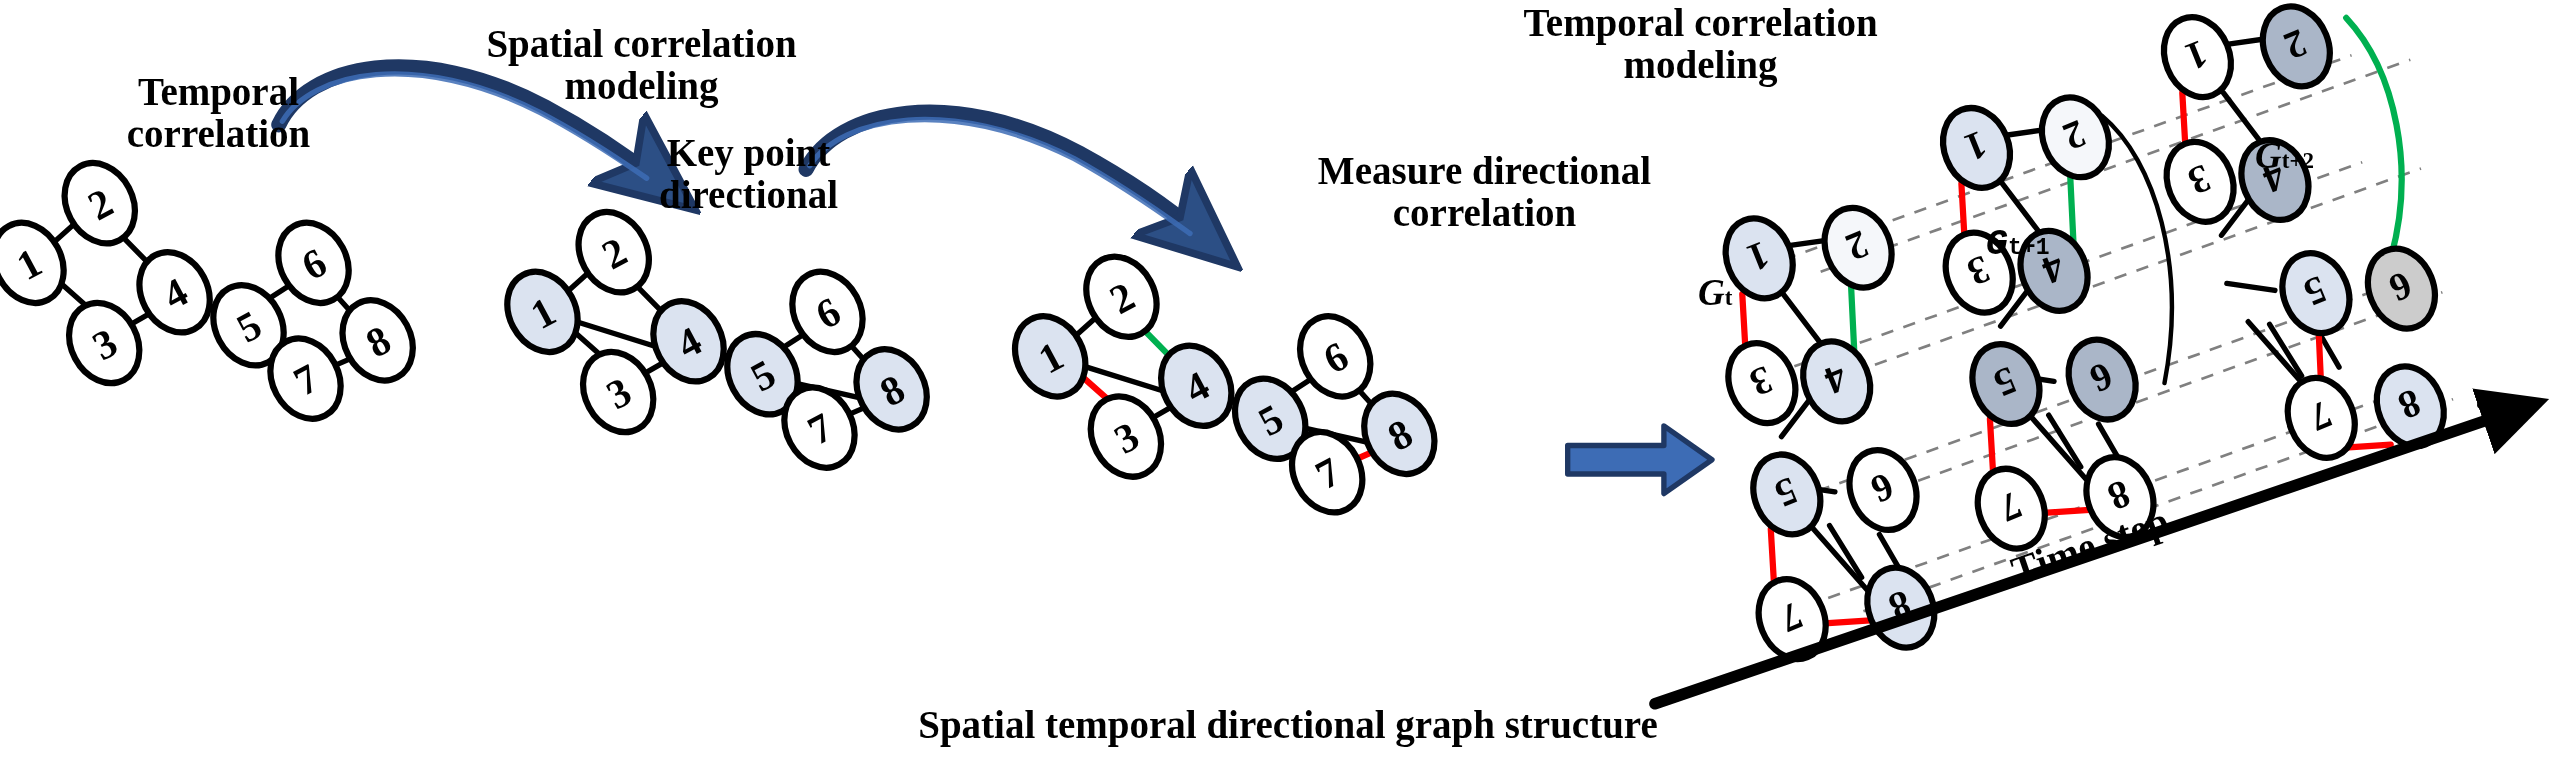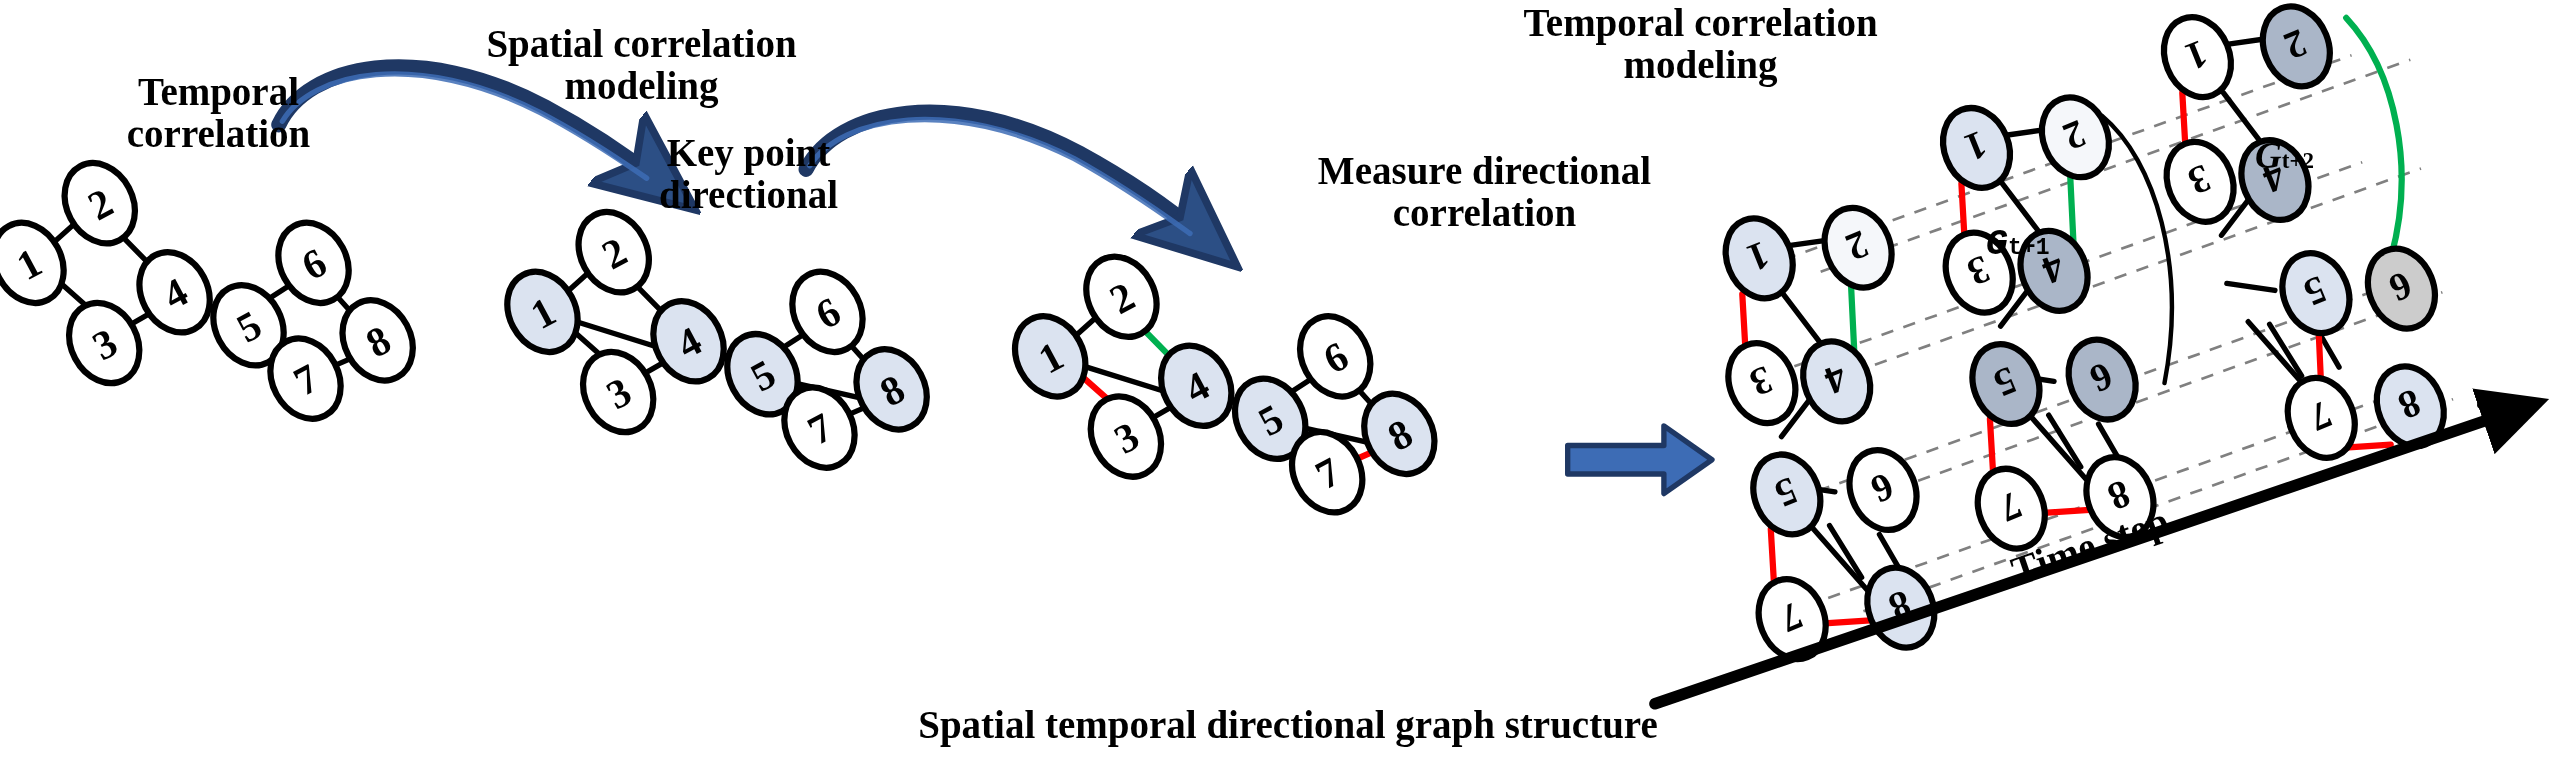--- a/index.html
+++ b/index.html
@@ -415,20 +415,23 @@
 
   <div class="lbl big" style="left:85px; top:71px; width:267px;">Temporal
 correlation</div>
 
   <div class="lbl big" style="left:615px; top:132px; width:267px;">Key point
 directional</div>
 
   <div class="lbl big" style="left:1244px; top:150px; width:481px;">Measure directional
 correlation</div>
 
+  <div class="lbl gtag" style="left:1661px; top:233px;">
+    <span>G</span><span class="sub">t</span>
+  </div>
 
   <div class="lbl gtag" style="left:1897px; top:185px;font-family:Liberation Mono, monospace;">
     <span>G</span><span class="sub">t+1</span>
   </div>
 
   <div class="lbl gtag" style="left:2218px; top:96px;">
     <span>G</span><span class="sub">t+2</span>
   </div>
 
   <div class="lbl dots" style="left:2473px; top:367px;">…</div>

